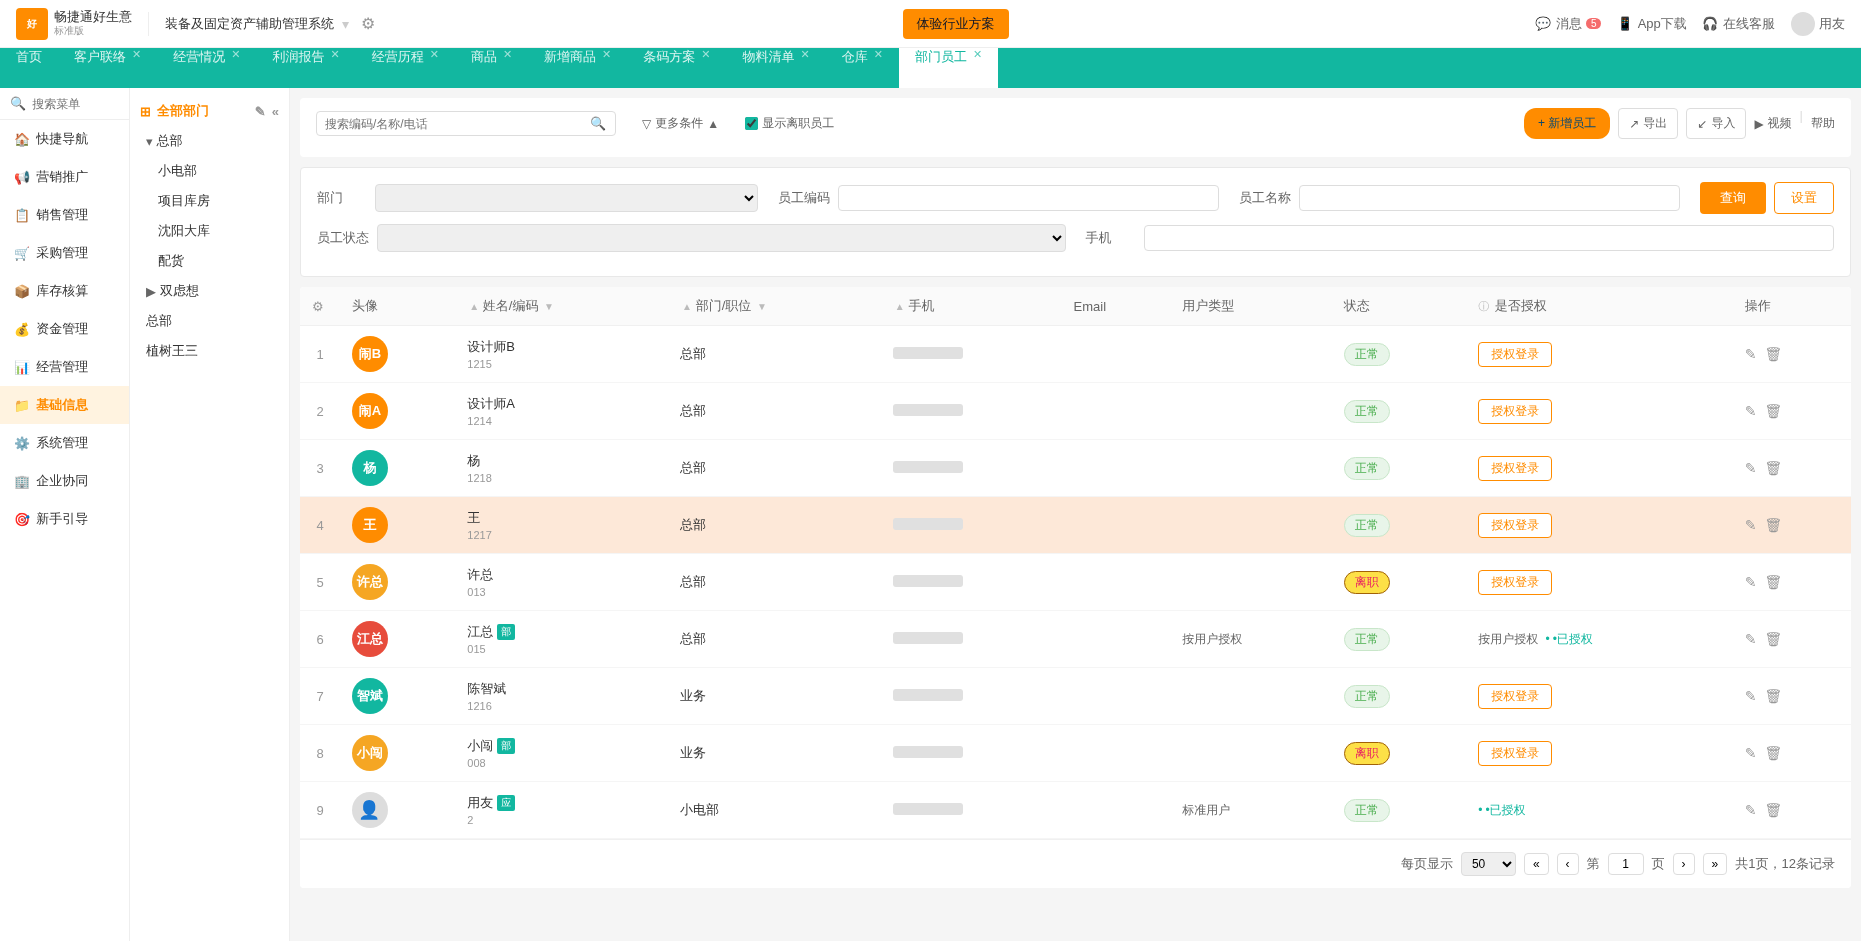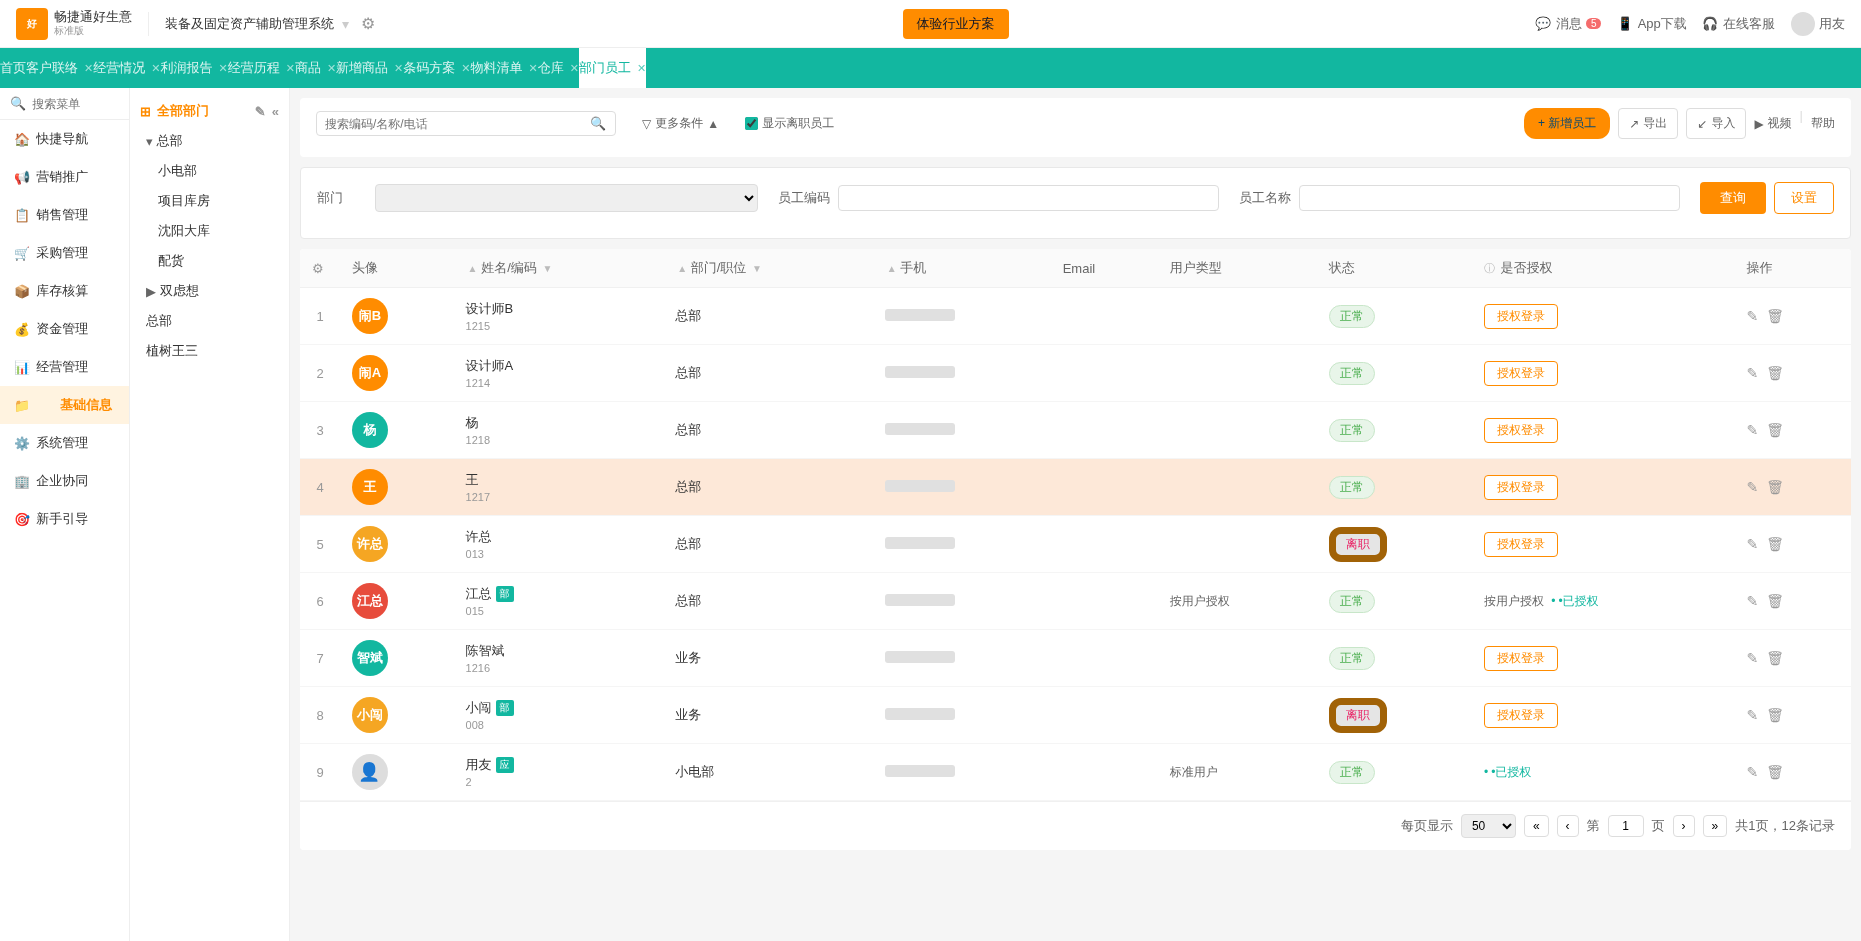--- a/index.html
+++ b/index.html
@@ -34,22 +34,21 @@
       background: #12b7a0;
       display: flex;
       align-items: center;
       padding: 0 0;
       position: fixed; top: 48px; left: 0; right: 0; z-index: 99;
       overflow-x: auto;
     }
     .nav-tab {
       height: 40px;
       display: flex;
-      align-items: center;
-      padding: 0 0;
+      padding: 0 16px;
       color: rgba(255,255,255,0.85);
       cursor: pointer;
       white-space: nowrap;
       font-size: 13px;
       position: relative;
     }
     .nav-tab.active {
       background: #fff;
       color: #12b7a0;
     }
@@ -226,21 +225,21 @@
       display: flex; align-items: center; justify-content: center;
       color: #fff; font-size: 13px; font-weight: bold;
     }
     .status-badge {
       display: inline-block;
       padding: 2px 10px;
       border-radius: 12px;
       font-size: 12px;
     }
     .status-normal { background: #e8f5e9; color: #4caf50; border: 1px solid #c8e6c9; }
-    .status-quit { background: #e5e5e5; color: #e91e63; border: 7px solid #a16207; }
+    .status-quit { background: #fde047; color: #e91e63; border: 1px solid #a16207; }
     .auth-btn {
       border: 1px solid #ff8c00;
       color: #ff8c00;
       background: #fff;
       border-radius: 4px;
       padding: 3px 12px;
       cursor: pointer;
       font-size: 12px;
     }
     .already-auth { color: #12b7a0; font-size: 12px; }
@@ -411,21 +410,21 @@
     <div class="sidebar-item">
       <span>💰</span>
       <span>资金管理</span>
     </div>
     <div class="sidebar-item">
       <span>📊</span>
       <span>经营管理</span>
     </div>
     <div class="sidebar-item active" style="background:#fff3e0;">
       <span>📁</span>
-      <span style="color:#ff8c00;font-weight:bold;margin-left:24px;">基础信息</span>
+      <span style="color:#ff8c00;font-weight:bold;">基础信息</span>
     </div>
     <div class="sidebar-item">
       <span>⚙️</span>
       <span>系统管理</span>
     </div>
     <div class="sidebar-item">
       <span>🏢</span>
       <span>企业协同</span>
     </div>
     <div class="sidebar-item">
@@ -524,20 +523,32 @@
         </div>
         <div class="filter-field">
           <label>员工名称</label>
           <input type="text" style="min-width: 200px;">
         </div>
         <div style="display:flex;gap:8px;">
           <button class="btn-query">查询</button>
           <button class="btn-set">设置</button>
         </div>
       </div>
+      <div class="filter-row">
+        <div class="filter-field">
+          <label>员工状态</label>
+          <select style="min-width:200px;">
+            <option></option>
+          </select>
+        </div>
+        <div class="filter-field">
+          <label>手机</label>
+          <input type="text" style="min-width: 200px;">
+        </div>
+      </div>
     </div>
 
     <div class="table-container">
       <table>
         <thead>
           <tr>
             <th style="width:40px;">
               <span style="cursor:pointer;color:#999;">⚙</span>
             </th>
             <th>

